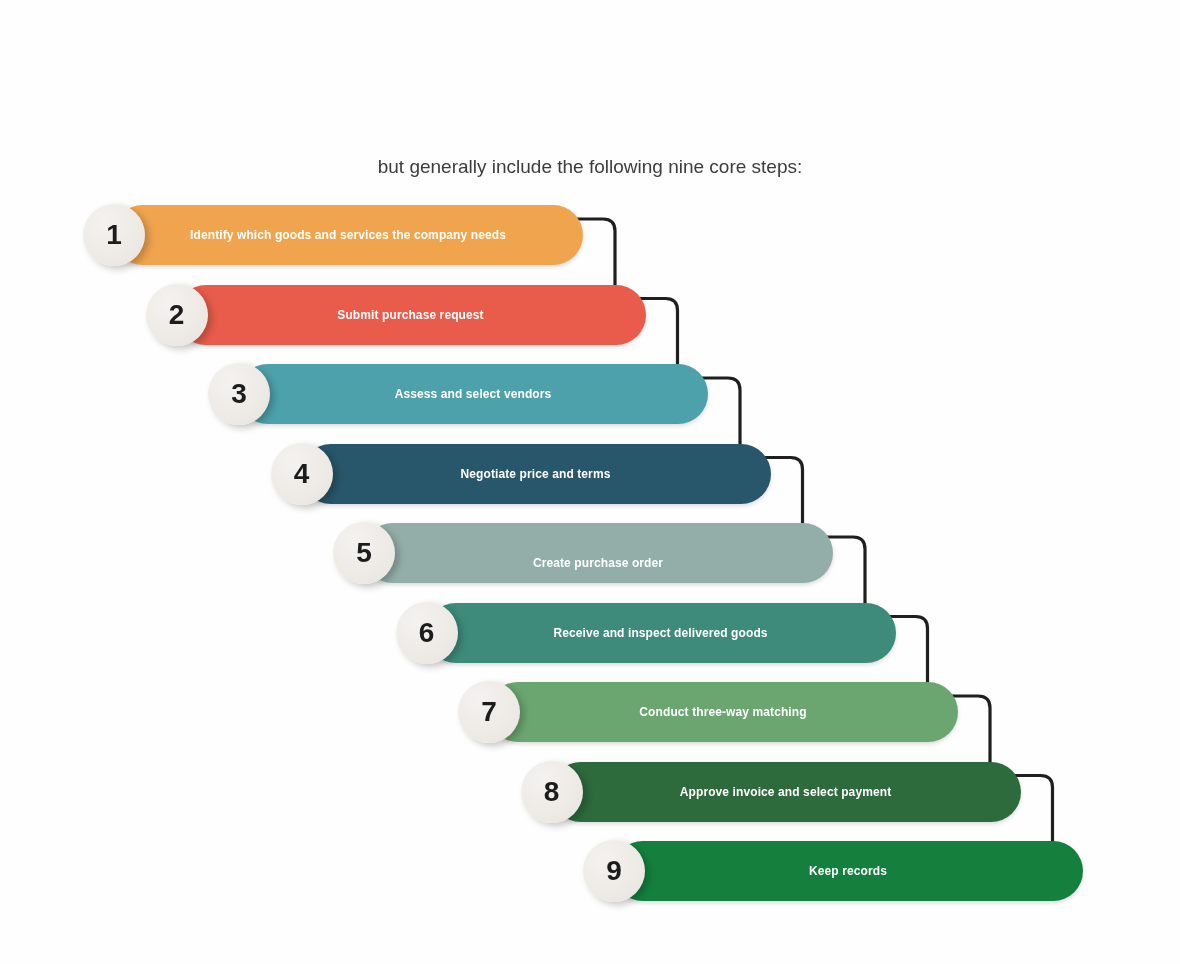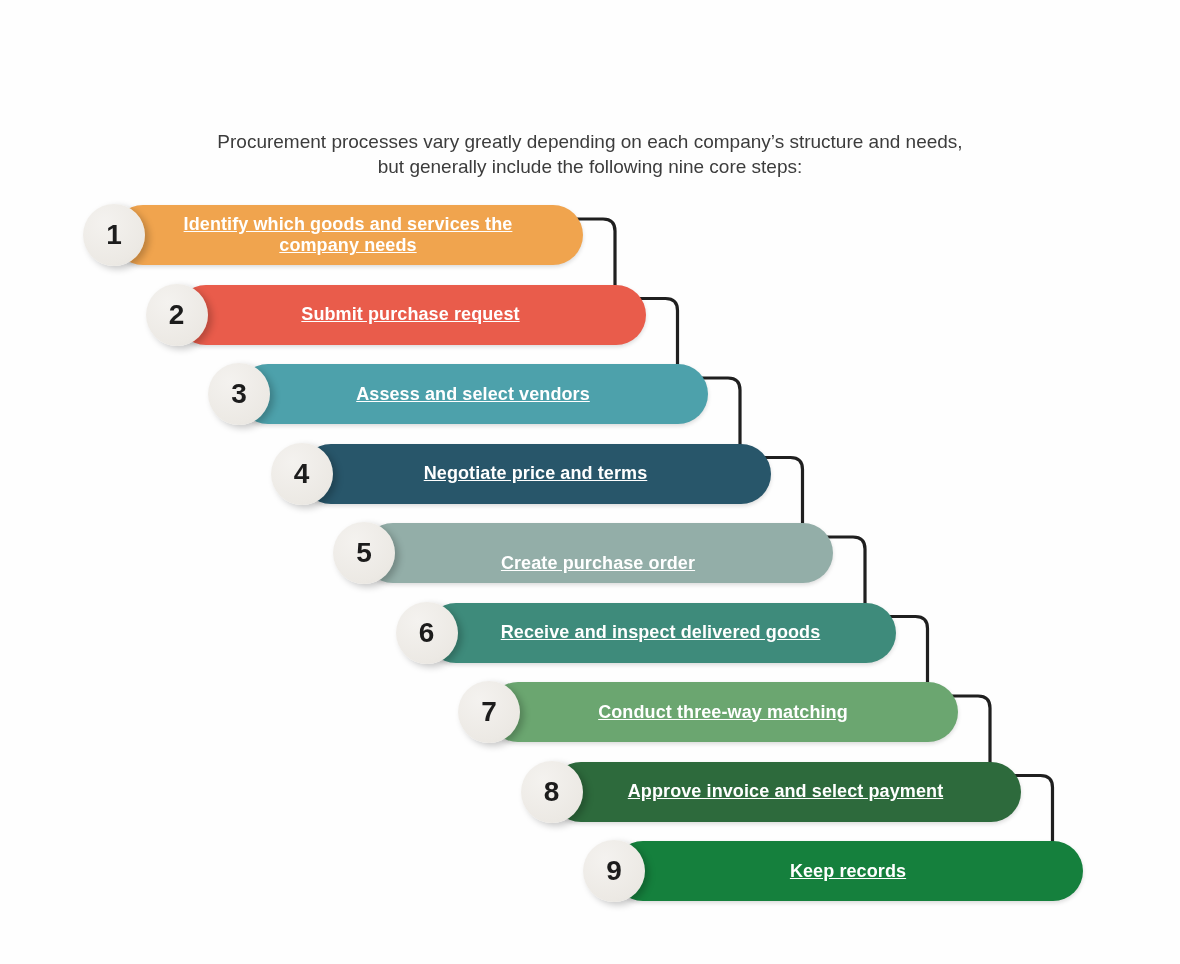--- a/index.html
+++ b/index.html
@@ -48,26 +48,25 @@
     height: 60px;
     border-radius: 30px;
     z-index: 2;
     display: flex;
     align-items: center;
     justify-content: center;
     box-shadow: 0 2px 4px rgba(0,0,0,0.14);
   }
   .bar-label {
     color: #ffffff;
-    font-size: 18px;
+    font-size: 12px;
     font-weight: 700;
     letter-spacing: 0.1px;
     text-align: center;
     padding: 0 40px;
-    text-decoration: underline;
   }
   .badge {
     position: absolute;
     width: 62px;
     height: 62px;
     border-radius: 50%;
     background: radial-gradient(circle at 35% 30%, #f4f2ef 0%, #ece9e4 70%, #e4e1db 100%);
     z-index: 3;
     display: flex;
     align-items: center;
@@ -78,21 +77,21 @@
     font-size: 28px;
     font-weight: 600;
     color: #1c1c1c;
   }
 </style>
 </head>
 <body>
 
 <div id="canvas">
   <div class="subtitle">
-    <span>Procurement processes vary greatly depending on each company’s structure and needs,</span><br>
+    <br>
     <span>but generally include the following nine core steps:</span>
   </div>
   <svg id="connector-layer" width="1180" height="964">
       <path d="M 569 219 H 603 Q 615 219 615 231 V 290.5" fill="none" stroke="#1f1f1f" stroke-width="3.2" stroke-linecap="round"></path>
       <path d="M 631.5 298.5 H 665.5 Q 677.5 298.5 677.5 310.5 V 370" fill="none" stroke="#1f1f1f" stroke-width="3.2" stroke-linecap="round"></path>
       <path d="M 694 378 H 728 Q 740 378 740 390 V 449.5" fill="none" stroke="#1f1f1f" stroke-width="3.2" stroke-linecap="round"></path>
       <path d="M 756.5 457.5 H 790.5 Q 802.5 457.5 802.5 469.5 V 529" fill="none" stroke="#1f1f1f" stroke-width="3.2" stroke-linecap="round"></path>
       <path d="M 819 537 H 853 Q 865 537 865 549 V 608.5" fill="none" stroke="#1f1f1f" stroke-width="3.2" stroke-linecap="round"></path>
       <path d="M 881.5 616.5 H 915.5 Q 927.5 616.5 927.5 628.5 V 688" fill="none" stroke="#1f1f1f" stroke-width="3.2" stroke-linecap="round"></path>
       <path d="M 944 696 H 978 Q 990 696 990 708 V 767.5" fill="none" stroke="#1f1f1f" stroke-width="3.2" stroke-linecap="round"></path>

